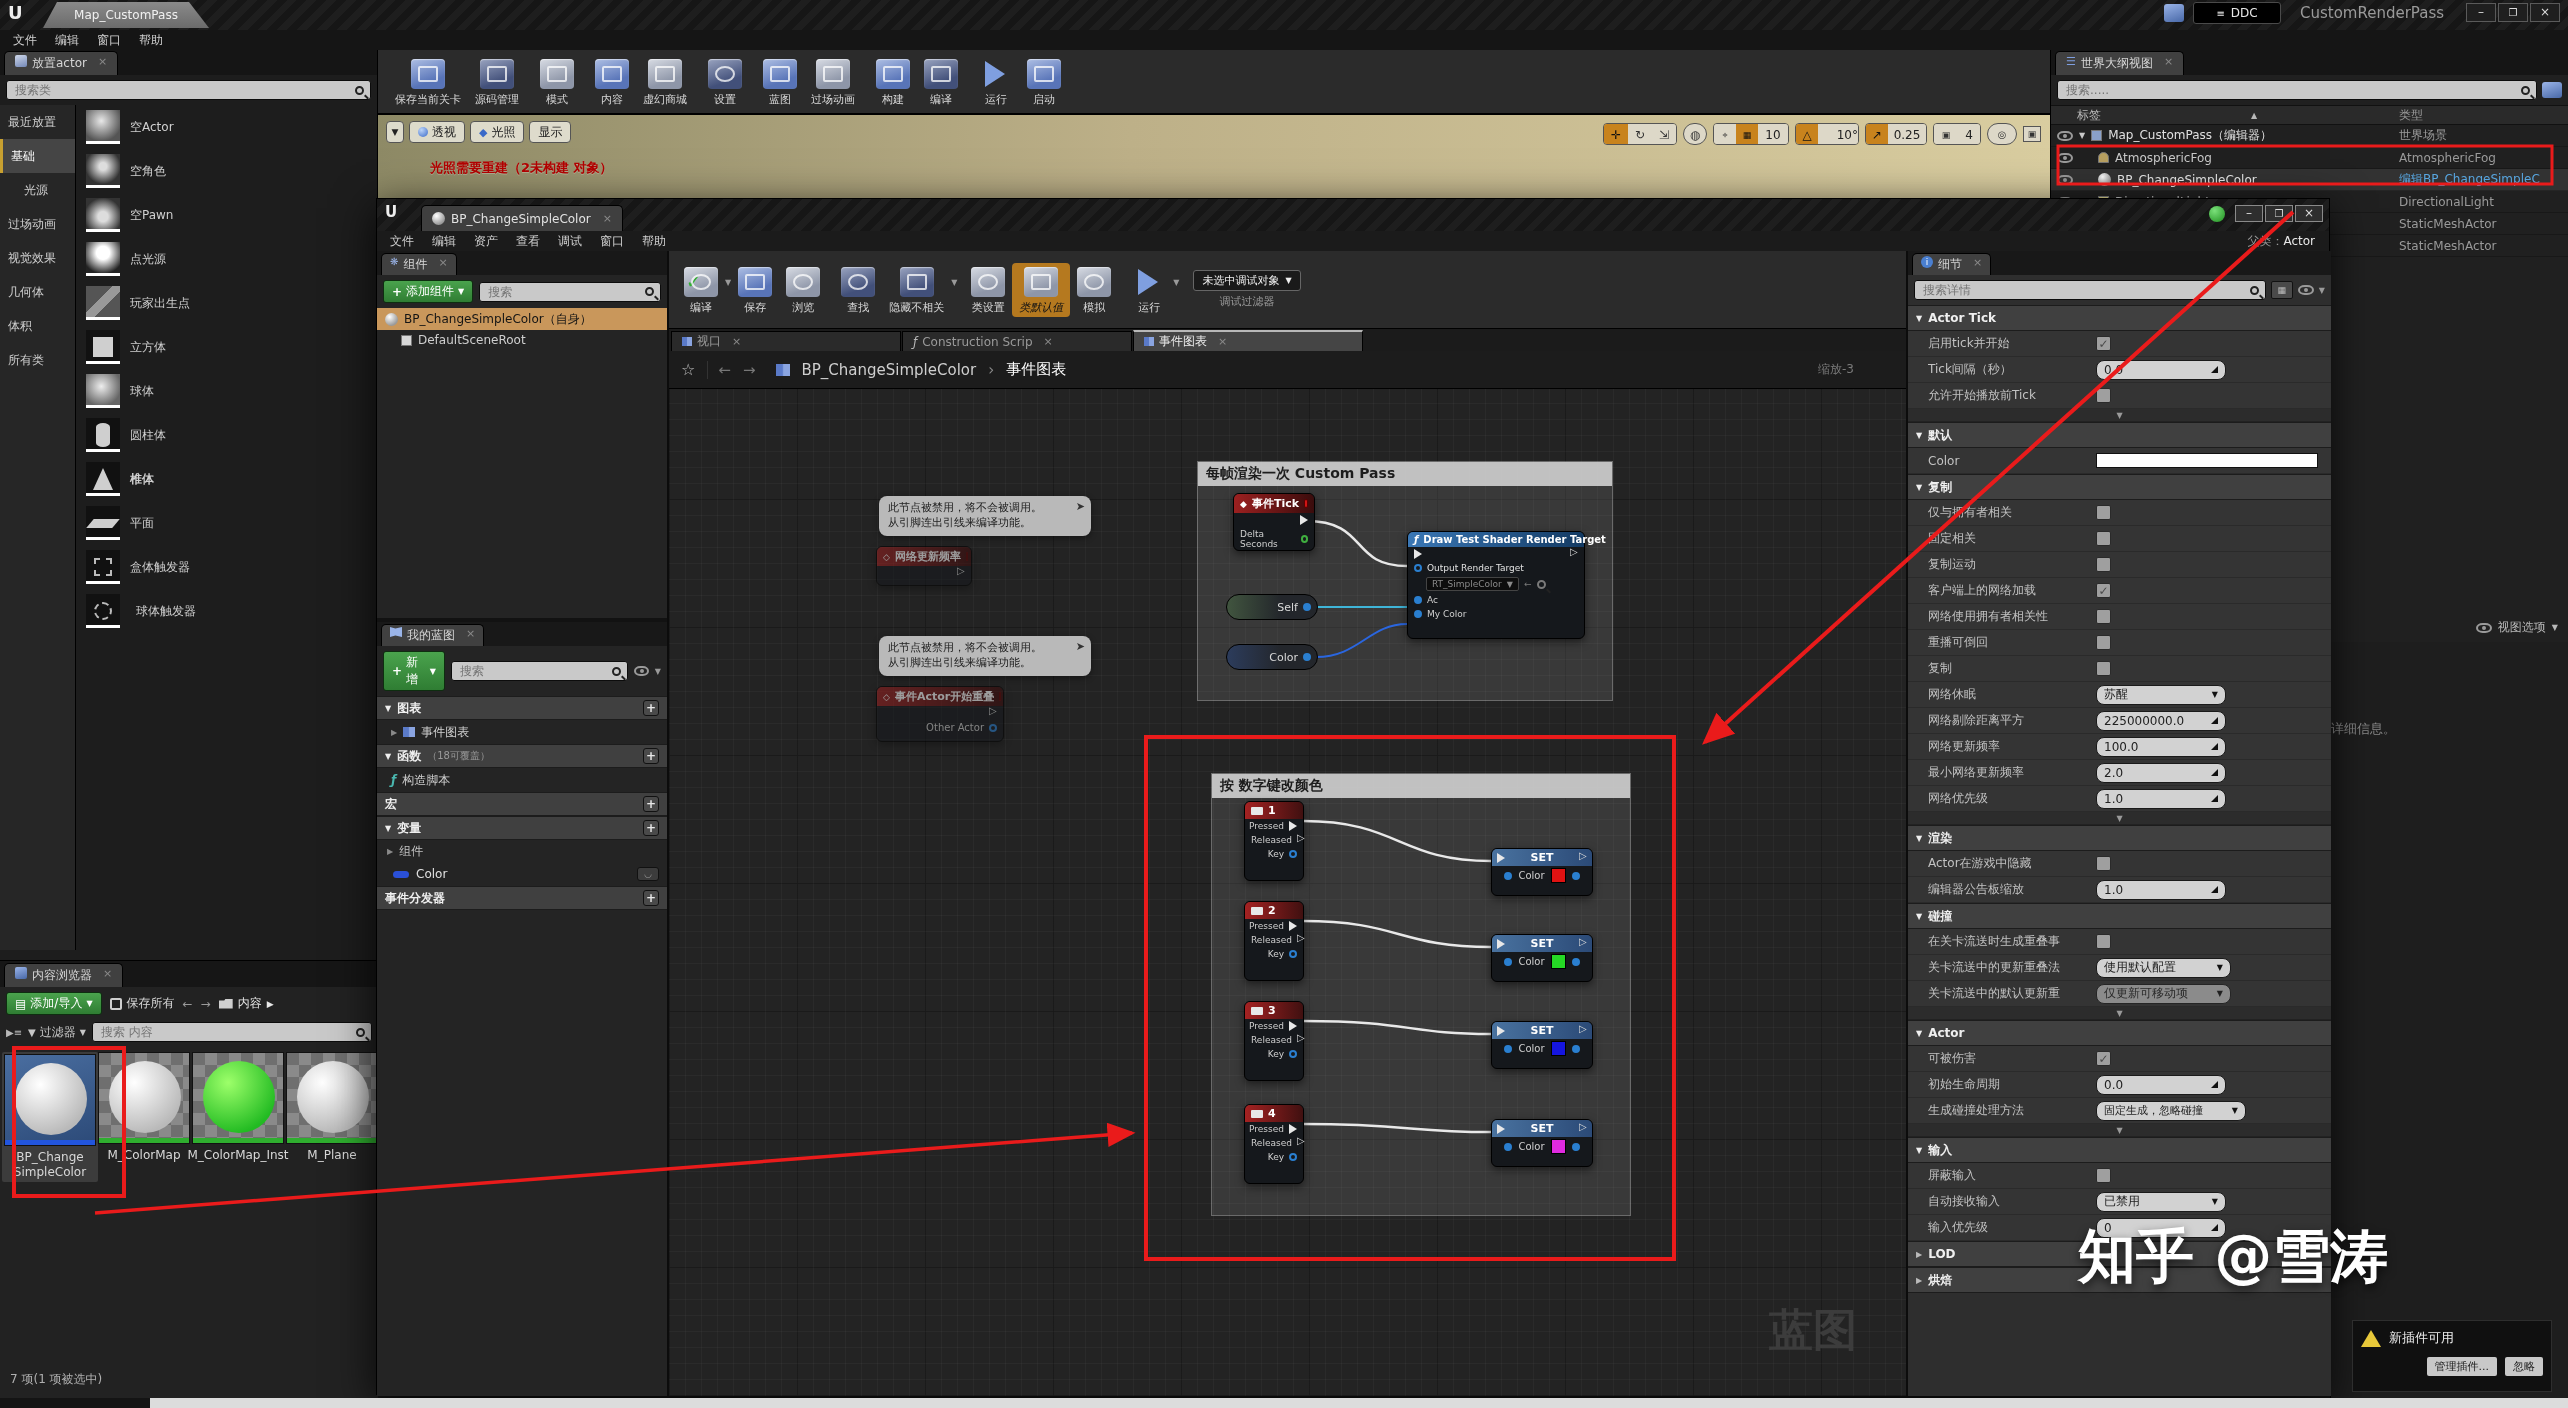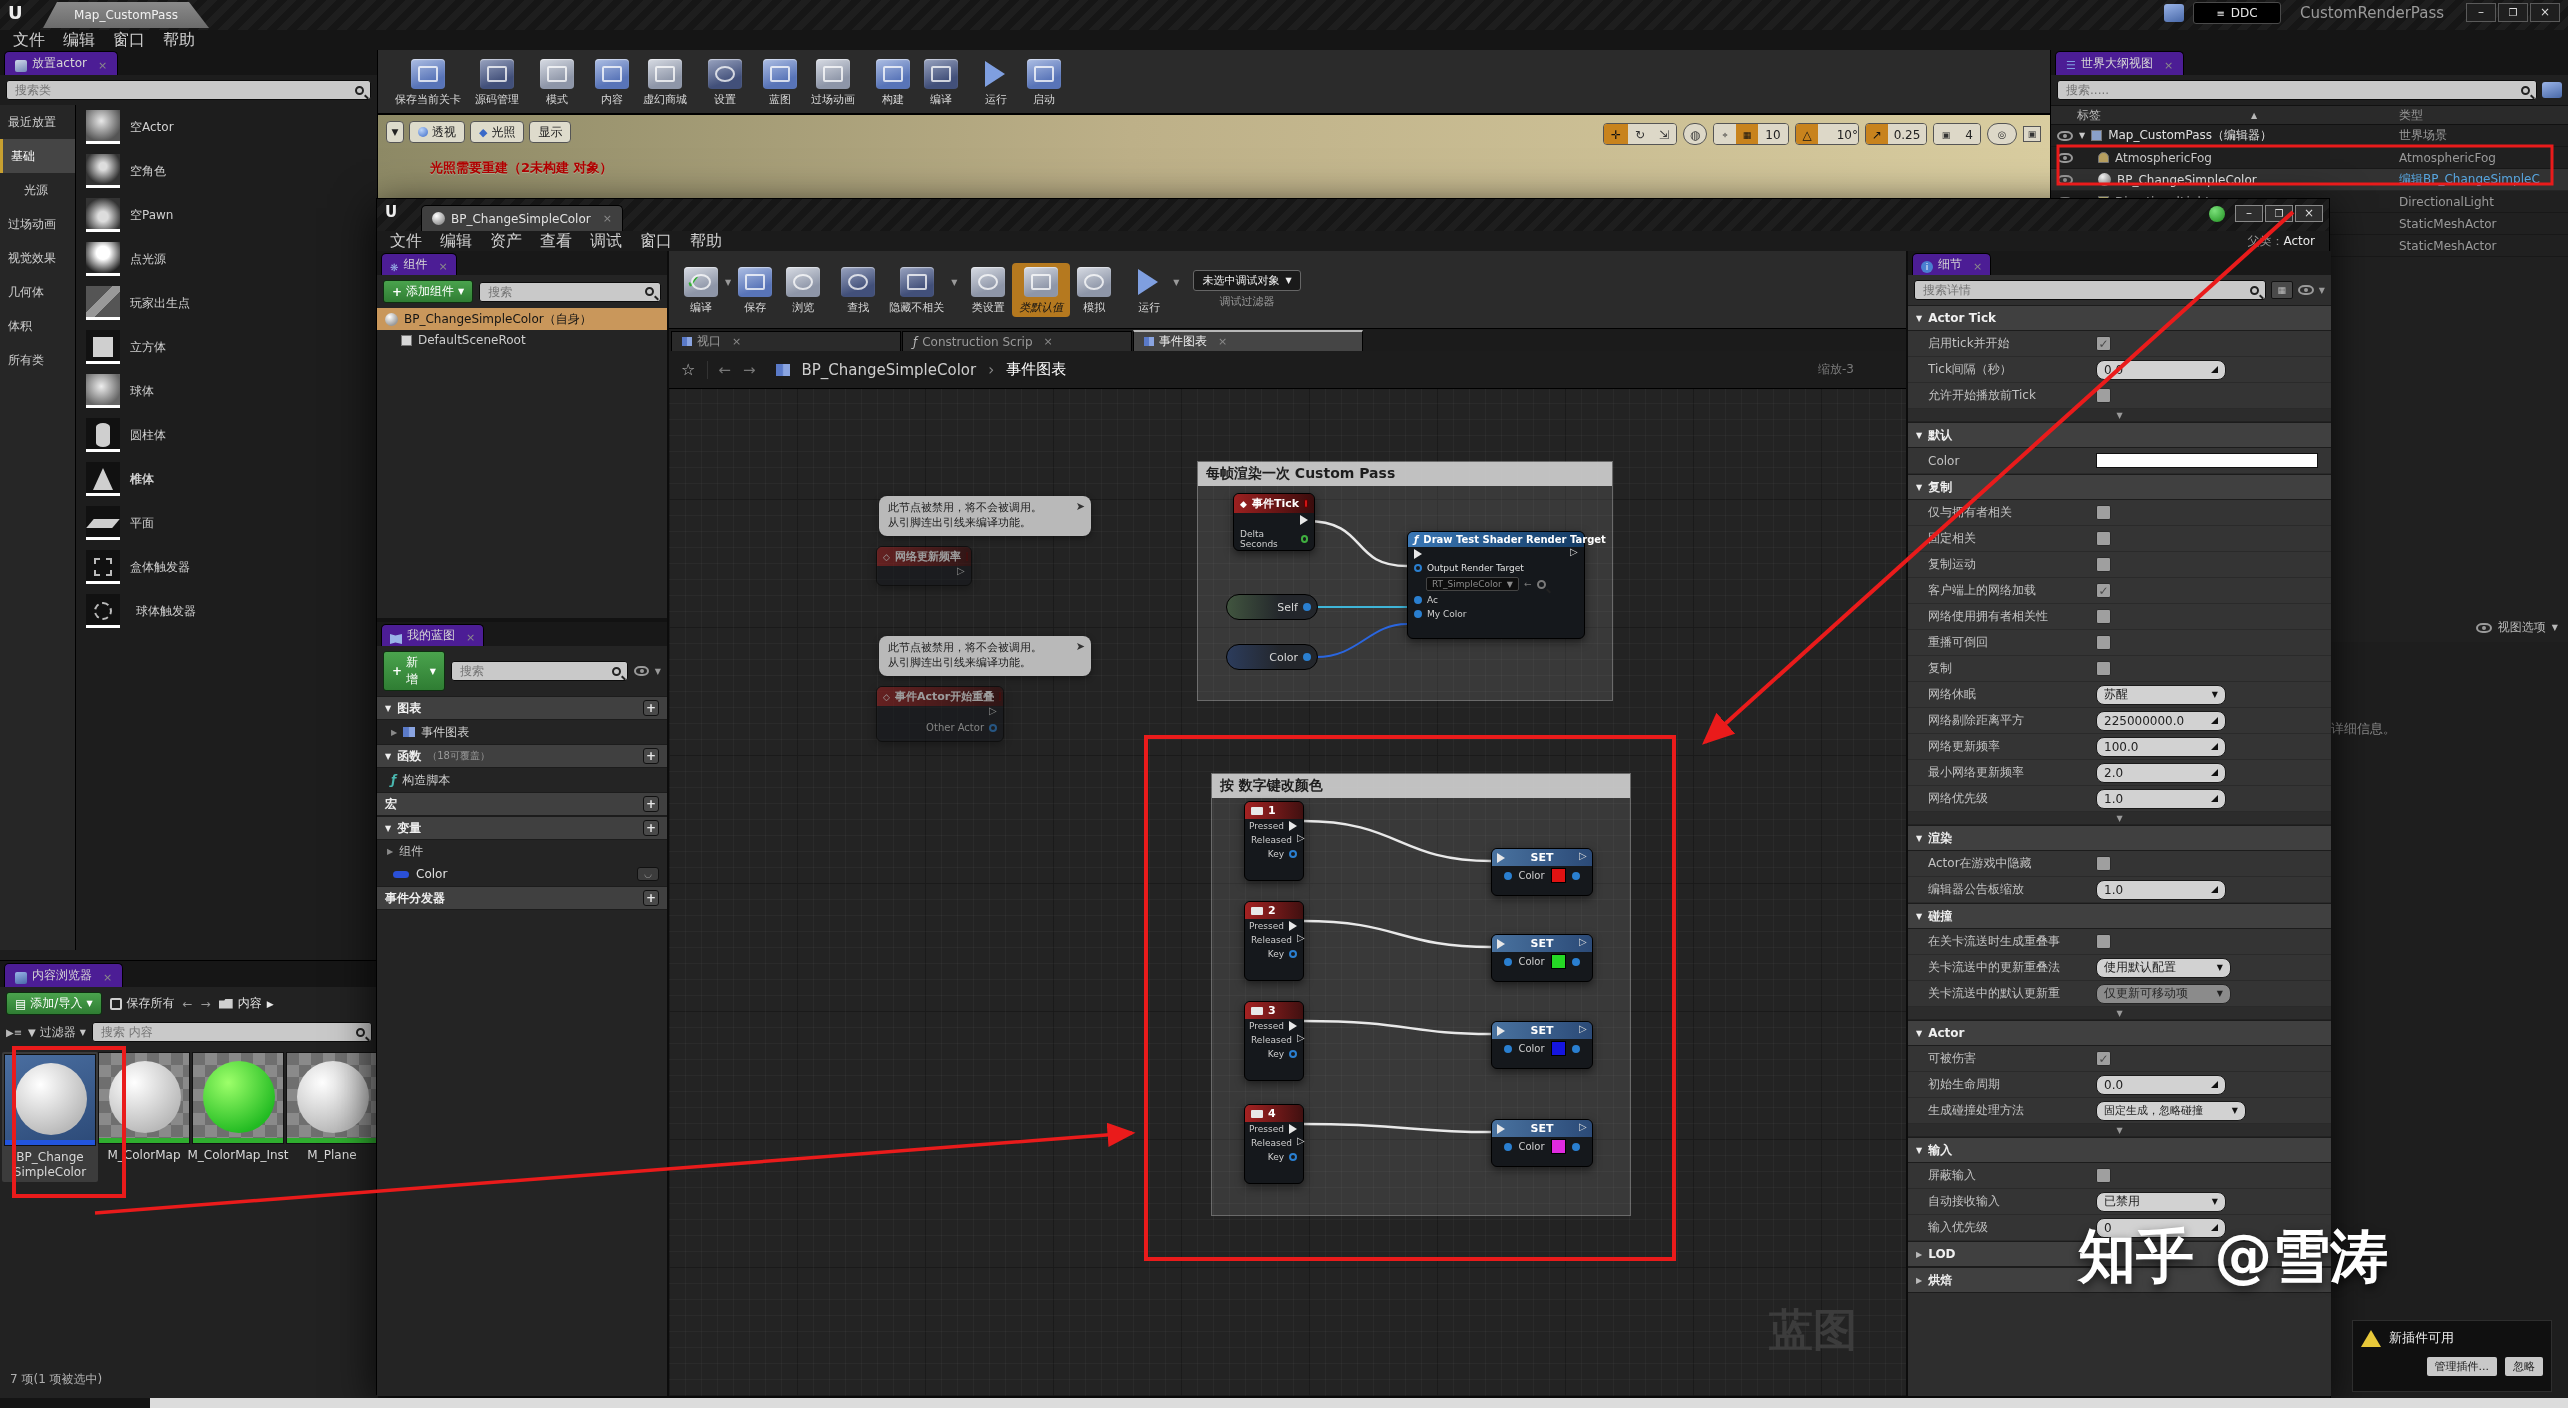--- a/index.html
+++ b/index.html
@@ -1,21 +1,21 @@
 <!DOCTYPE html>
 <html><head>
 <meta charset="utf-8">
 <style>
   html,body{margin:0;padding:0;background:#000;}
   *{box-sizing:border-box;font-family:"DejaVu Sans",sans-serif;}
   #root{position:relative;width:2568px;height:1408px;background:#141414;overflow:hidden;color:#cfcfcf;font-size:12px;}
   .ab{position:absolute;}
   .stripes{background:#101010 repeating-linear-gradient(135deg,#161616 0 7px,#1e1e1e 7px 14px);}
   
-  .tab{display:inline-flex;align-items:flex-end;gap:5px;background:#4c1d95;color:#d6d6d6;border-radius:5px 5px 0 0;padding:3px 10px;font-size:12px;border:1px solid #000;border-bottom:none;}
+  .tab{display:inline-flex;align-items:flex-start;gap:5px;background:#404040;color:#d6d6d6;border-radius:5px 5px 0 0;padding:3px 10px;font-size:12px;border:1px solid #000;border-bottom:none;}
   .xg{color:#8a8a8a;font-size:11px;margin-left:6px;}
   .srch{display:flex;align-items:center;background:#c9c9c9;border-radius:3px;height:20px;padding:0 6px;border:1px solid #0c0c0c;}
   .srch input{flex:1;border:none;background:transparent;font-size:12px;color:#333;outline:none;min-width:0;}
   .mag{width:9px;height:9px;border:2px solid #222;border-radius:50%;position:relative;flex:none;}
   .mag::after{content:"";position:absolute;width:5px;height:2px;background:#222;transform:rotate(45deg);left:7px;top:8px;}
   .greenbtn{display:inline-flex;align-items:center;gap:4px;background:linear-gradient(#4aa34d,#2f7d33);color:#fff;font-size:12px;border-radius:3px;padding:2px 8px;border:1px solid #0e2e10;}
   .caret{font-size:8px;color:inherit;}
   .eye{width:16px;height:10px;border-radius:50% / 60%;border:2px solid #9a9a9a;position:relative;display:inline-block;}
   .eye::after{content:"";position:absolute;width:4px;height:4px;border-radius:50%;background:#9a9a9a;left:4px;top:1px;}
   .cb{width:15px;height:15px;background:#9f9f9f;border-radius:2px;display:inline-block;text-align:center;line-height:14px;color:#4a4a4a;font-size:12px;border:1px solid #2a2a2a;}
@@ -77,21 +77,21 @@
   .otype{position:absolute;left:348px;color:#9a9a9a;}
   .lnk{color:#58a6e0;text-decoration:underline;}
   .sph{width:13px;height:13px;border-radius:50%;background:radial-gradient(circle at 35% 30%,#fff,#9a9a9a 70%);display:inline-block;flex:none;}
   .cube{width:11px;height:11px;background:#d8d8d8;border:1px solid #777;display:inline-block;flex:none;}
   
   .asset{width:96px;display:flex;flex-direction:column;align-items:center;gap:4px;}
   .thumb{width:92px;height:92px;position:relative;background:repeating-conic-gradient(#8a8a8a 0 25%,#6f6f6f 0 50%) 0 0/24px 24px;border:1px solid #111;}
   .thumb .ball{position:absolute;left:10px;top:8px;width:72px;height:72px;border-radius:50%;background:radial-gradient(circle at 35% 30%,#ffffff,#b9b9b9 75%);}
   .thumb .strip{position:absolute;left:0;right:0;bottom:0;height:5px;background:#2fae2f;}
   .asset .alabel{font-size:12px;color:#d8d8d8;text-align:center;line-height:1.25;}
-  .menuitem{padding:2px 9px;color:#cfcfcf;font-size:16px;}
+  .menuitem{padding:2px 9px;color:#cfcfcf;font-size:12px;}
   .anno{position:absolute;left:0;top:0;z-index:30;pointer-events:none;}
 </style>
 </head>
 <body>
 
 <div id="root">
 
   <div class="ab stripes" style="left:0;top:0;width:2568px;height:30px;">
     <div class="ab" style="left:8px;top:2px;font-weight:bold;color:#eee;font-size:18px;">U</div>
     <div class="ab" style="left:43px;top:2px;width:166px;height:26px;background:linear-gradient(#8a8a8a,#6b6b6b);clip-path:polygon(14px 0,calc(100% - 20px) 0,100% 100%,0 100%);display:flex;align-items:center;justify-content:center;color:#f0f0f0;font-size:12px;">

